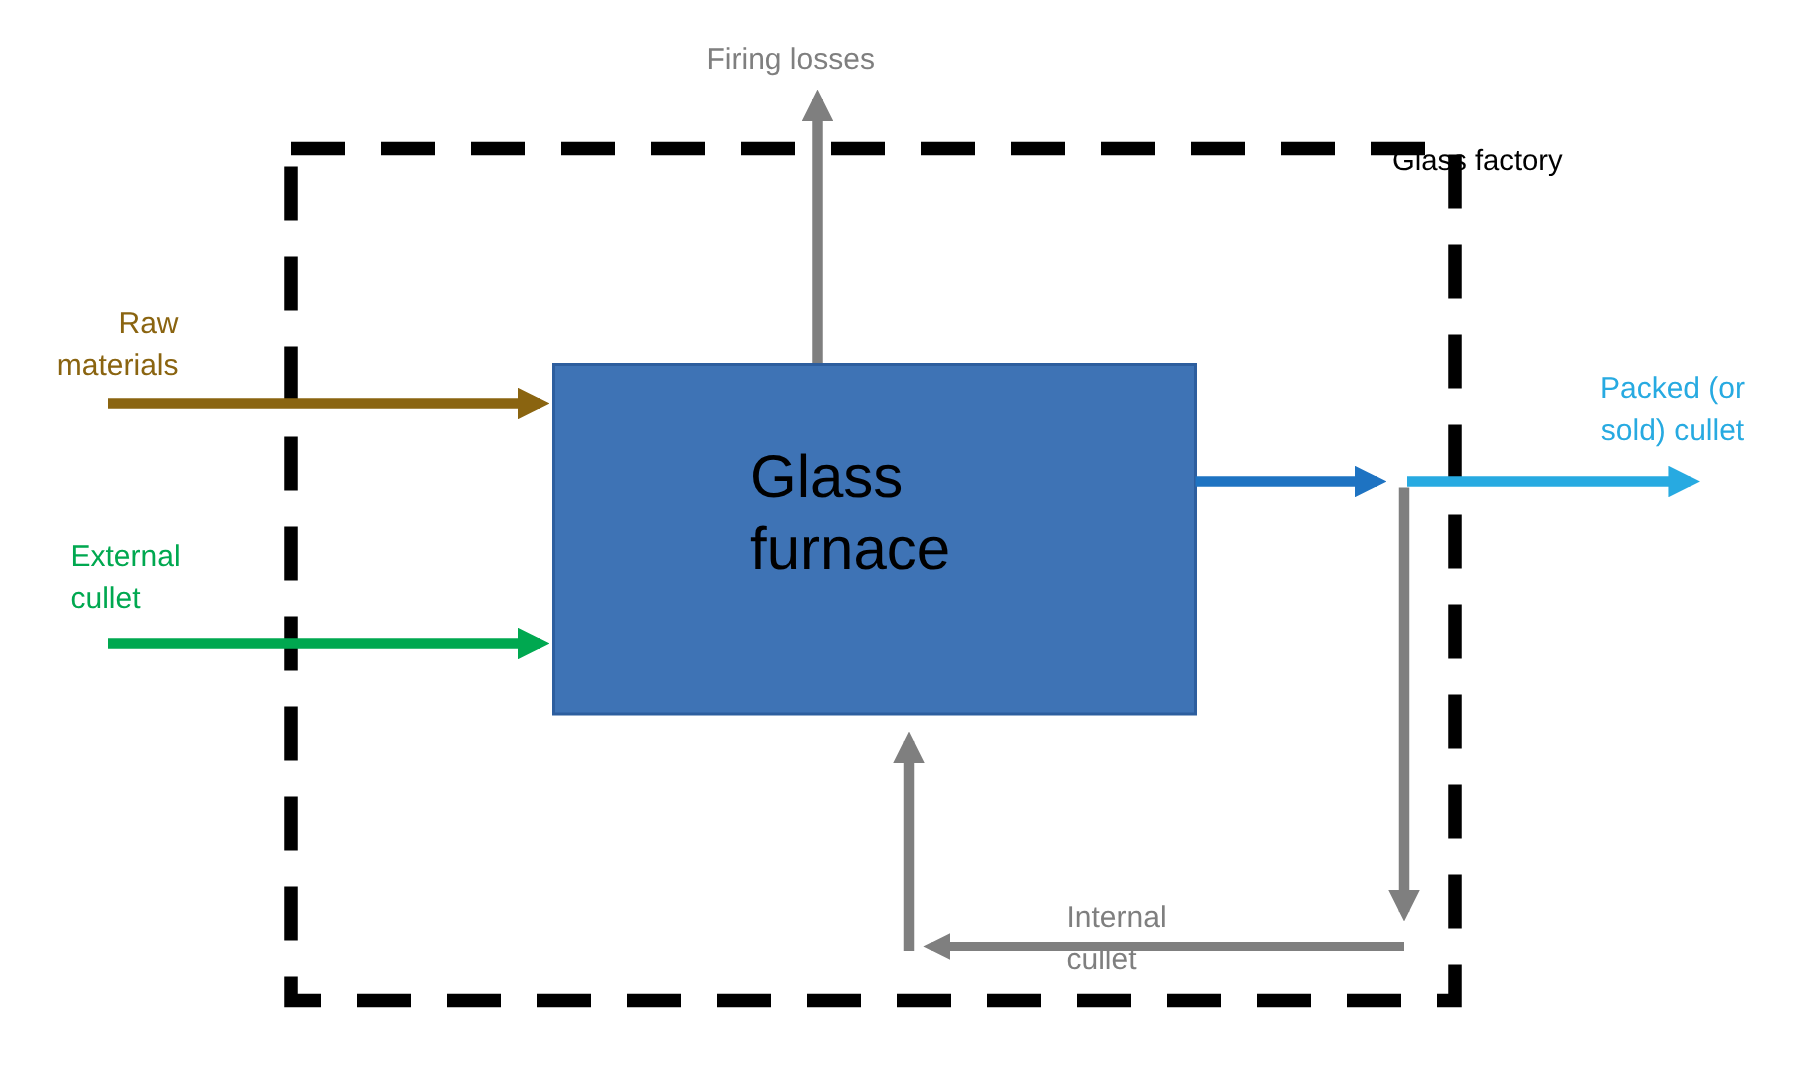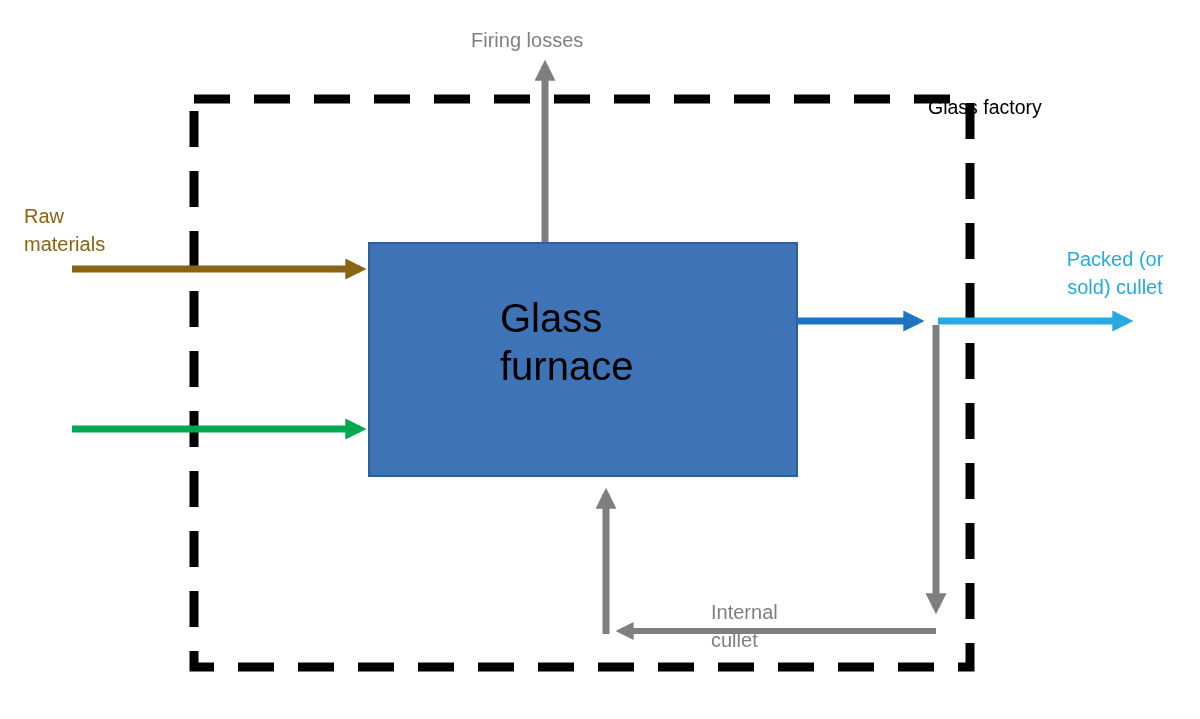--- a/index.html
+++ b/index.html
@@ -12,21 +12,21 @@
   }
   .stage svg{position:absolute;left:0;top:0;}
   .lbl{
     position:absolute;
     font-size:20px;
     line-height:28px;
     white-space:normal;
   }
   .lbl-firing   {left:471px;top:26px;white-space:nowrap;}
   .lbl-factory  {left:928px;top:69px;white-space:nowrap;font-size:19.5px;color:#000;margin-top:24px;}
-  .lbl-raw      {left:24px;top:202px;width:95px;}
+  .lbl-raw      {left:24px;top:202px;width:95px;text-align:right;}
   .lbl-external {left:47px;top:357px;width:98px;}
   .lbl-molten   {left:812px;top:251px;width:85px;}
   .lbl-packed   {left:1056px;top:245px;width:118px;text-align:center;}
   .lbl-internal {left:711px;top:598px;width:92px;}
   .lbl-furnace  {
     left:500px;top:294px;width:190px;
     font-size:40px;line-height:48px;color:#000;
   }
 </style>
 </head>
@@ -71,20 +71,21 @@
     <line x1="936" y1="631" x2="621" y2="631" stroke-width="6" marker-end="url(#head-gray)" stroke="#7F7F7F"></line>
     <line x1="606" y1="634" x2="606" y2="494" stroke-width="7" marker-end="url(#head-gray)" stroke="#7F7F7F"></line>
   </svg>
 
   <div class="lbl lbl-firing" style="color: rgb(127, 127, 127);">Firing losses</div>
 
   <div class="lbl lbl-factory" style="color: rgb(0, 0, 0);">Glass factory</div>
 
   <div class="lbl lbl-raw" style="color: rgb(138, 100, 16);">Raw materials</div>
 
+  <div class="lbl lbl-external" style="color: rgb(0, 168, 80);">External cullet</div>
 
   <div class="lbl lbl-furnace" style="color: rgb(0, 0, 0);">Glass furnace</div>
 
 
   <div class="lbl lbl-packed" style="color: rgb(39, 170, 225);">Packed (or sold) cullet</div>
 
   <div class="lbl lbl-internal" style="color: rgb(127, 127, 127);">Internal cullet</div>
 </div>
 
 </body></html>

